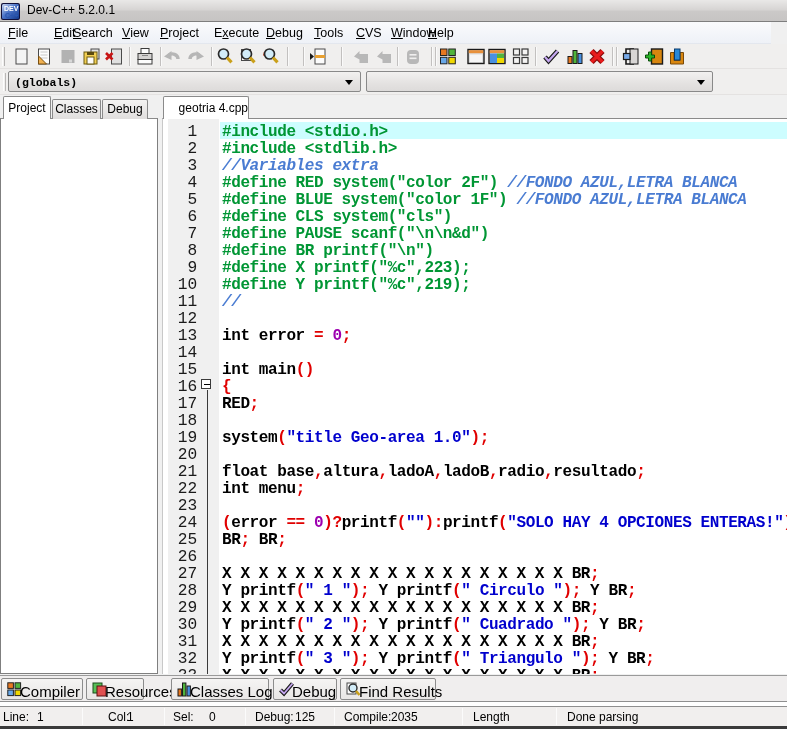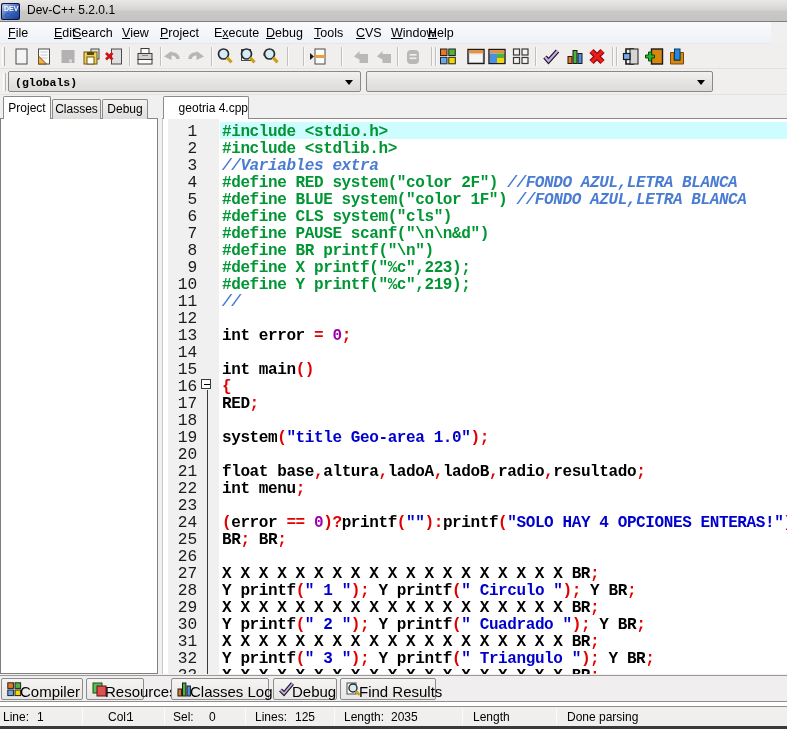--- a/index.html
+++ b/index.html
@@ -377,23 +377,23 @@
 <div class="abs" id="status">
  <span style="left:3px">Line:</span>
     <span style="left:37px">1</span>
  <div class="sdiv" style="left:82px"></div>
  <span style="left:108px">Col:</span>
     <span style="left:127px">1</span>
  <div class="sdiv" style="left:164px"></div>
  <span style="left:173px">Sel:</span>
     <span style="left:209px">0</span>
  <div class="sdiv" style="left:245px"></div>
- <span style="left:255px">Lines:</span>
+ <span style="left:255px">Debug:</span>
     <span style="left:295px">125</span>
  <div class="sdiv" style="left:334px"></div>
- <span style="left:344px">Length:</span>
+ <span style="left:344px">Compile:</span>
     <span style="left:391px">2035</span>
  <div class="sdiv" style="left:462px"></div>
  <span style="left:473px">Length</span>
  <div class="sdiv" style="left:556px"></div>
  <span style="left:567px">Done parsing</span>
 </div>
 <div class="abs" id="dark"></div>
 
 </body></html>

